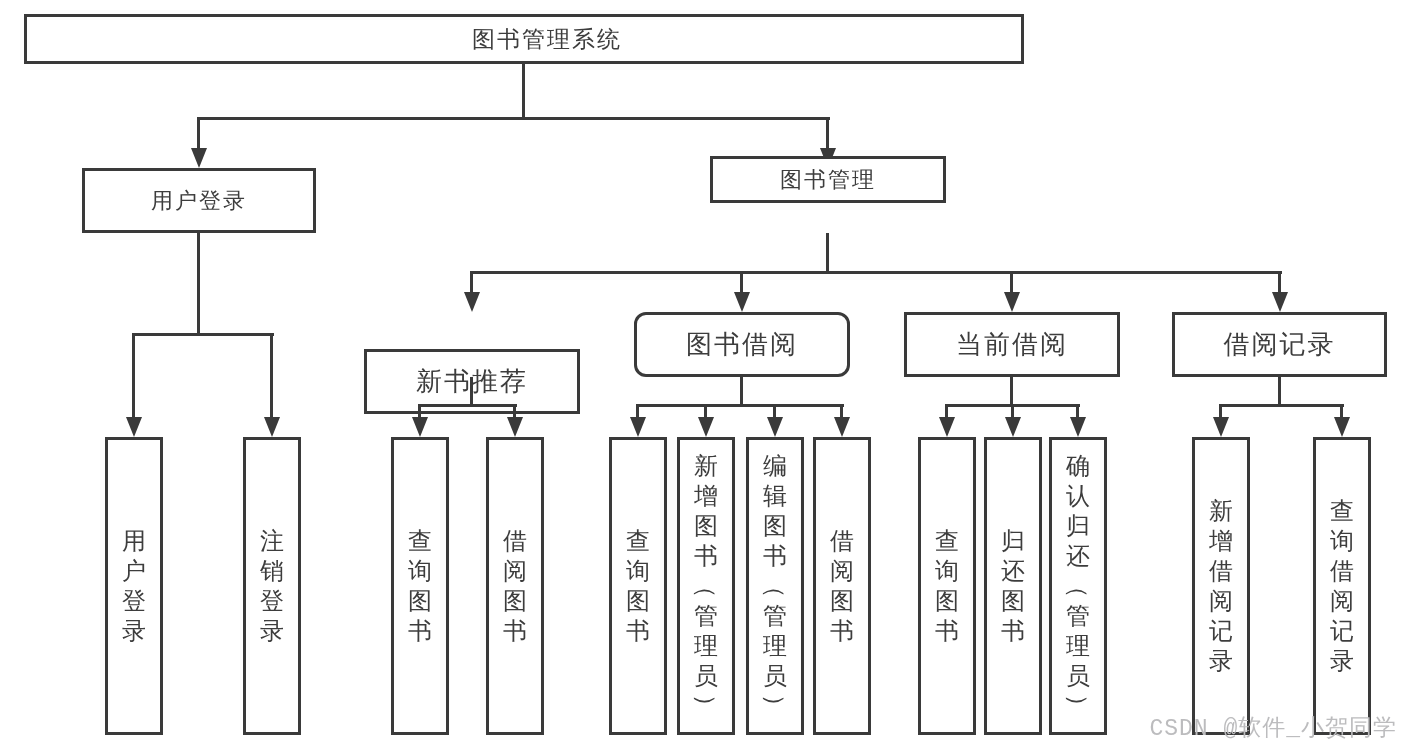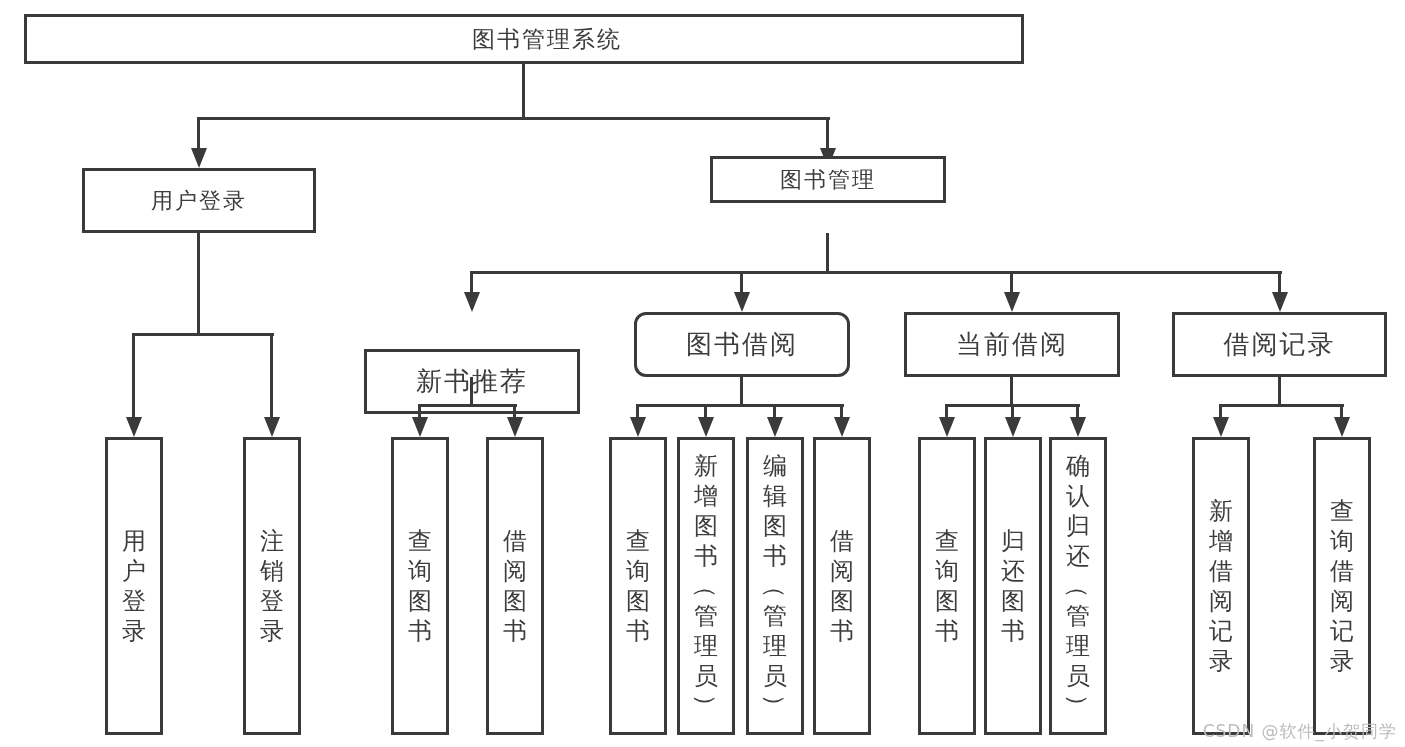--- a/index.html
+++ b/index.html
@@ -25,22 +25,22 @@
   }
   .leaf .vtext span{display:block;line-height:30px;height:30px;text-align:center;}
   .leaf .vtext span.rot{transform:rotate(90deg);}
   .ln{position:absolute;background:#3a3a3a;}
   .ar{
     position:absolute;width:0;height:0;
     border-left:8px solid transparent;border-right:8px solid transparent;
     border-top:20px solid #3a3a3a;
   }
   #watermark{
-    position:absolute;right:8px;bottom:4px;font-size:17px;letter-spacing:1px;
-    color:#bcbcbe;z-index:5;
+    position:absolute;right:8px;bottom:4px;font-size:23px;letter-spacing:1px;
+    color:#bcbcbe;z-index:5;font-family:Liberation Mono, monospace;
   }
 </style>
 </head>
 <body>
 
 <div id="stage">
 
   <div class="box lvl1" style="left:24px;top:14px;width:1000px;height:50px;padding-left:46px;">
     <span>图书管理系统</span>
   </div>

